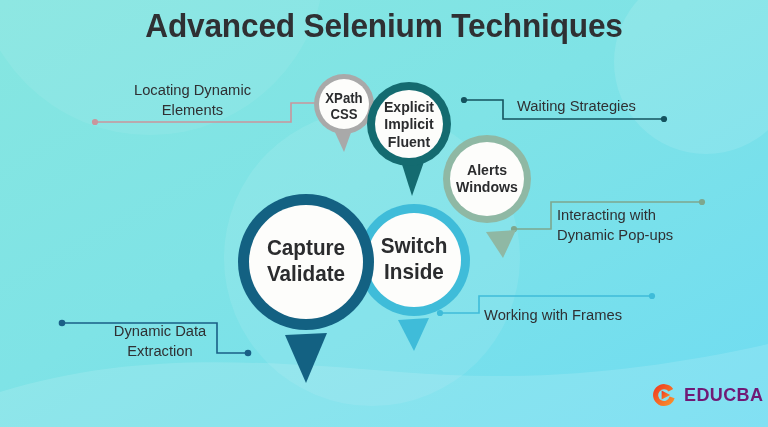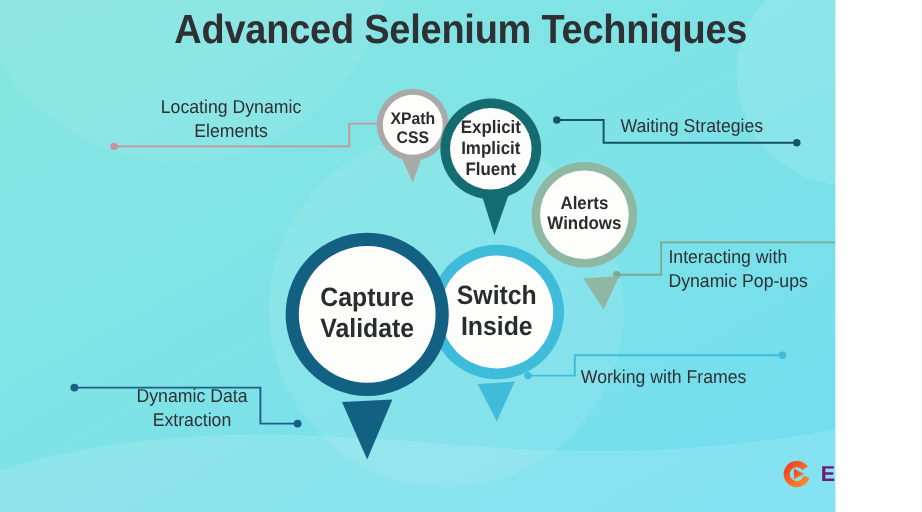--- a/index.html
+++ b/index.html
@@ -2,21 +2,21 @@
 <html><head>
 <meta charset="utf-8">
 <style>
   html, body {
     margin: 0;
     padding: 0;
     background: #ffffff;
   }
   #canvas {
     position: relative;
-    width: 696px;
+    width: 768px;
     height: 427px;
     overflow: hidden;
     background: #7fe3e3;
     font-family: "Liberation Sans", sans-serif;
   }
   #bg-svg, #art-svg {
     position: absolute;
     left: 0;
     top: 0;
     width: 768px;

